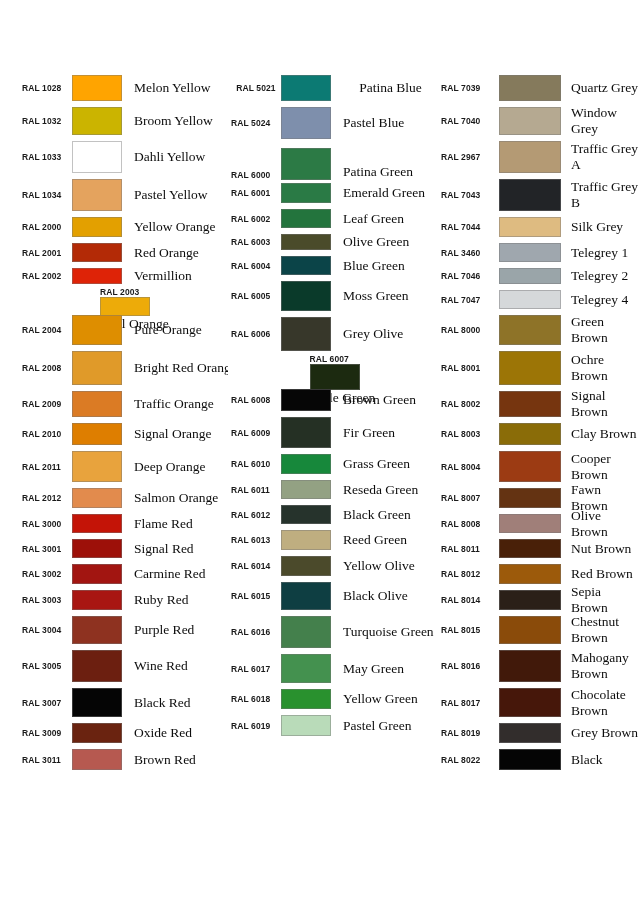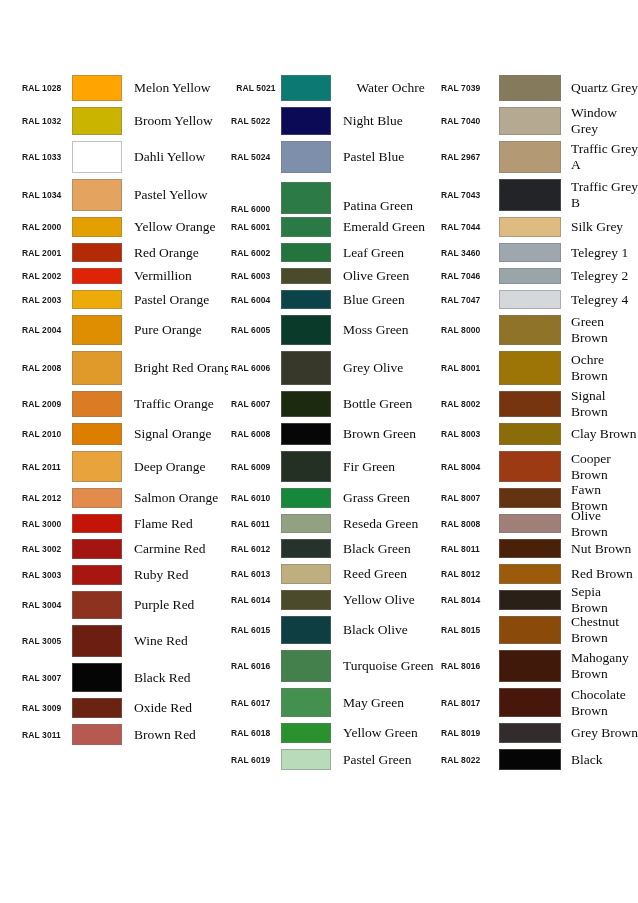--- a/index.html
+++ b/index.html
@@ -117,21 +117,21 @@
         <div class="row" style="height: 25px;">
           <span class="ral-code">RAL 2001</span>
           <span class="swatch" style="height: 19px; background: rgb(179, 42, 6);"></span>
           <span class="cname">Red Orange</span>
         </div>
         <div class="row" style="height: 22px;">
           <span class="ral-code">RAL 2002</span>
           <span class="swatch" style="height: 16px; background: rgb(222, 35, 7);"></span>
           <span class="cname">Vermillion</span>
         </div>
-        <div class="row" style="height: 25px;">
+        <div class="row" style="height: 25px; flex-direction: column;">
           <span class="ral-code">RAL 2003</span>
           <span class="swatch" style="height: 19px; background: rgb(237, 171, 9);"></span>
           <span class="cname">Pastel Orange</span>
         </div>
         <div class="row" style="height: 36px;">
           <span class="ral-code">RAL 2004</span>
           <span class="swatch" style="height: 30px; background: rgb(222, 142, 0);"></span>
           <span class="cname">Pure Orange</span>
         </div>
         <div class="row" style="height: 40px;">
@@ -156,20 +156,25 @@
         </div>
         <div class="row" style="height: 26px; align-items: center;">
           <span class="ral-code">RAL 2012</span>
           <span class="swatch" style="height: 20px; background: rgb(226, 139, 77);"></span>
           <span class="cname">Salmon Orange</span>
         </div>
         <div class="row" style="height: 25px;">
           <span class="ral-code">RAL 3000</span>
           <span class="swatch" style="height: 19px; background: rgb(196, 20, 7);"></span>
           <span class="cname">Flame Red</span>
+        </div>
+        <div class="row" style="height: 25px;">
+          <span class="ral-code">RAL 3001</span>
+          <span class="swatch" style="height: 19px; background: rgb(157, 16, 9);"></span>
+          <span class="cname">Signal Red</span>
         </div>
         <div class="row" style="height: 26px;">
           <span class="ral-code">RAL 3002</span>
           <span class="swatch" style="height: 20px; background: rgb(162, 21, 17);"></span>
           <span class="cname">Carmine Red</span>
         </div>
         <div class="row" style="height: 26px;">
           <span class="ral-code">RAL 3003</span>
           <span class="swatch" style="height: 20px; background: rgb(168, 22, 18);"></span>
           <span class="cname">Ruby Red</span>
@@ -197,26 +202,21 @@
         <div class="row" style="height: 27px;">
           <span class="ral-code">RAL 3011</span>
           <span class="swatch" style="height: 21px; background: rgb(182, 89, 80);"></span>
           <span class="cname">Brown Red</span>
         </div>
       </div>
       <div class="col col-1">
         <div class="row" style="height: 32px; text-align: center;">
           <span class="ral-code">RAL 5021</span>
           <span class="swatch" style="height: 26px; background: rgb(12, 122, 115);"></span>
-          <span class="cname">Water Ochre</span>
-        </div>
-        <div class="row" style="height: 34px;">
-          <span class="ral-code">RAL 5022</span>
-          <span class="swatch" style="height: 28px; background: rgb(10, 10, 86);"></span>
-          <span class="cname">Night Blue</span>
+          <span class="cname">Patina Blue</span>
         </div>
         <div class="row" style="height: 38px;">
           <span class="ral-code">RAL 5024</span>
           <span class="swatch" style="height: 32px; background: rgb(126, 143, 172);"></span>
           <span class="cname">Pastel Blue</span>
         </div>
         <div class="row" style="height: 38px; align-items: flex-end;">
           <span class="ral-code">RAL 6000</span>
           <span class="swatch" style="height: 32px; background: rgb(44, 122, 69);"></span>
           <span class="cname">Patina Green</span>
@@ -244,21 +244,21 @@
         <div class="row" style="height: 36px;">
           <span class="ral-code">RAL 6005</span>
           <span class="swatch" style="height: 30px; background: rgb(10, 58, 42);"></span>
           <span class="cname">Moss Green</span>
         </div>
         <div class="row" style="height: 40px;">
           <span class="ral-code">RAL 6006</span>
           <span class="swatch" style="height: 34px; background: rgb(55, 55, 42);"></span>
           <span class="cname">Grey Olive</span>
         </div>
-        <div class="row" style="height: 32px;">
+        <div class="row" style="height: 32px; flex-direction: column;">
           <span class="ral-code">RAL 6007</span>
           <span class="swatch" style="height: 26px; background: rgb(28, 42, 16);"></span>
           <span class="cname">Bottle Green</span>
         </div>
         <div class="row" style="height: 28px;">
           <span class="ral-code">RAL 6008</span>
           <span class="swatch" style="height: 22px; background: rgb(6, 6, 6);"></span>
           <span class="cname">Brown Green</span>
         </div>
         <div class="row" style="height: 37px;">

